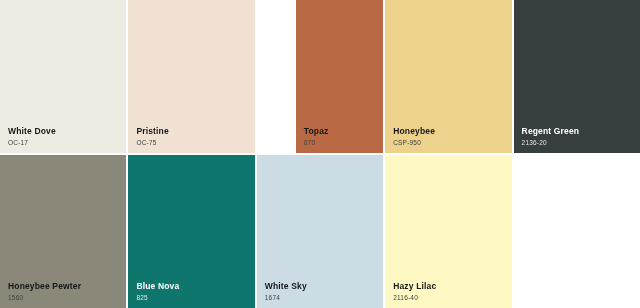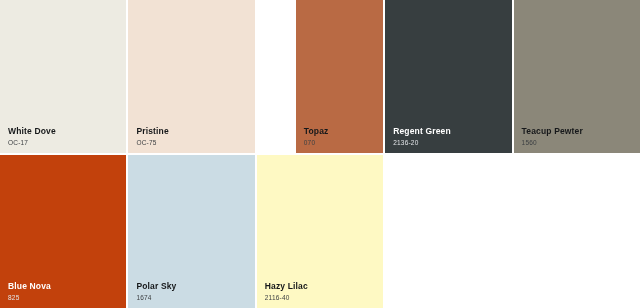--- a/index.html
+++ b/index.html
@@ -79,41 +79,47 @@
         <span class="swatch-name">Pristine</span>
         <span class="swatch-code">OC-75</span>
       </div>
     </div>
     <div class="swatch text-dark" style="background-color: rgb(185, 106, 68); margin-left: 39px;">
       <div class="swatch-caption">
         <span class="swatch-name">Topaz</span>
         <span class="swatch-code">070</span>
       </div>
     </div>
+    <div class="swatch text-dark" style="background-color: rgb(237, 210, 140);">
+      <div class="swatch-caption">
+        <span class="swatch-name">Honeybee</span>
+        <span class="swatch-code">CSP-950</span>
+      </div>
+    </div>
     <div class="swatch text-light" style="background-color: rgb(55, 62, 64);">
       <div class="swatch-caption">
         <span class="swatch-name">Regent Green</span>
         <span class="swatch-code">2136-20</span>
       </div>
     </div>
     <div class="swatch text-dark" style="background-color: rgb(139, 135, 121);">
       <div class="swatch-caption">
-        <span class="swatch-name">Teacup Pewter</span>
+        <span class="swatch-name">Honeybee Pewter</span>
         <span class="swatch-code">1560</span>
       </div>
     </div>
-    <div class="swatch text-light" style="background-color: #c2410c; padding-left: 41px;">
+    <div class="swatch text-light" style="background-color: #0f766e; padding-left: 41px;">
       <div class="swatch-caption">
         <span class="swatch-name">Blue Nova</span>
         <span class="swatch-code">825</span>
       </div>
     </div>
     <div class="swatch text-dark" style="background-color: rgb(203, 220, 228);">
       <div class="swatch-caption">
-        <span class="swatch-name">Polar Sky</span>
+        <span class="swatch-name">White Sky</span>
         <span class="swatch-code">1674</span>
       </div>
     </div>
     <div class="swatch text-dark" style="background-color: #fef9c3;">
       <div class="swatch-caption">
         <span class="swatch-name">Hazy Lilac</span>
         <span class="swatch-code">2116-40</span>
       </div>
     </div>
   </div>

